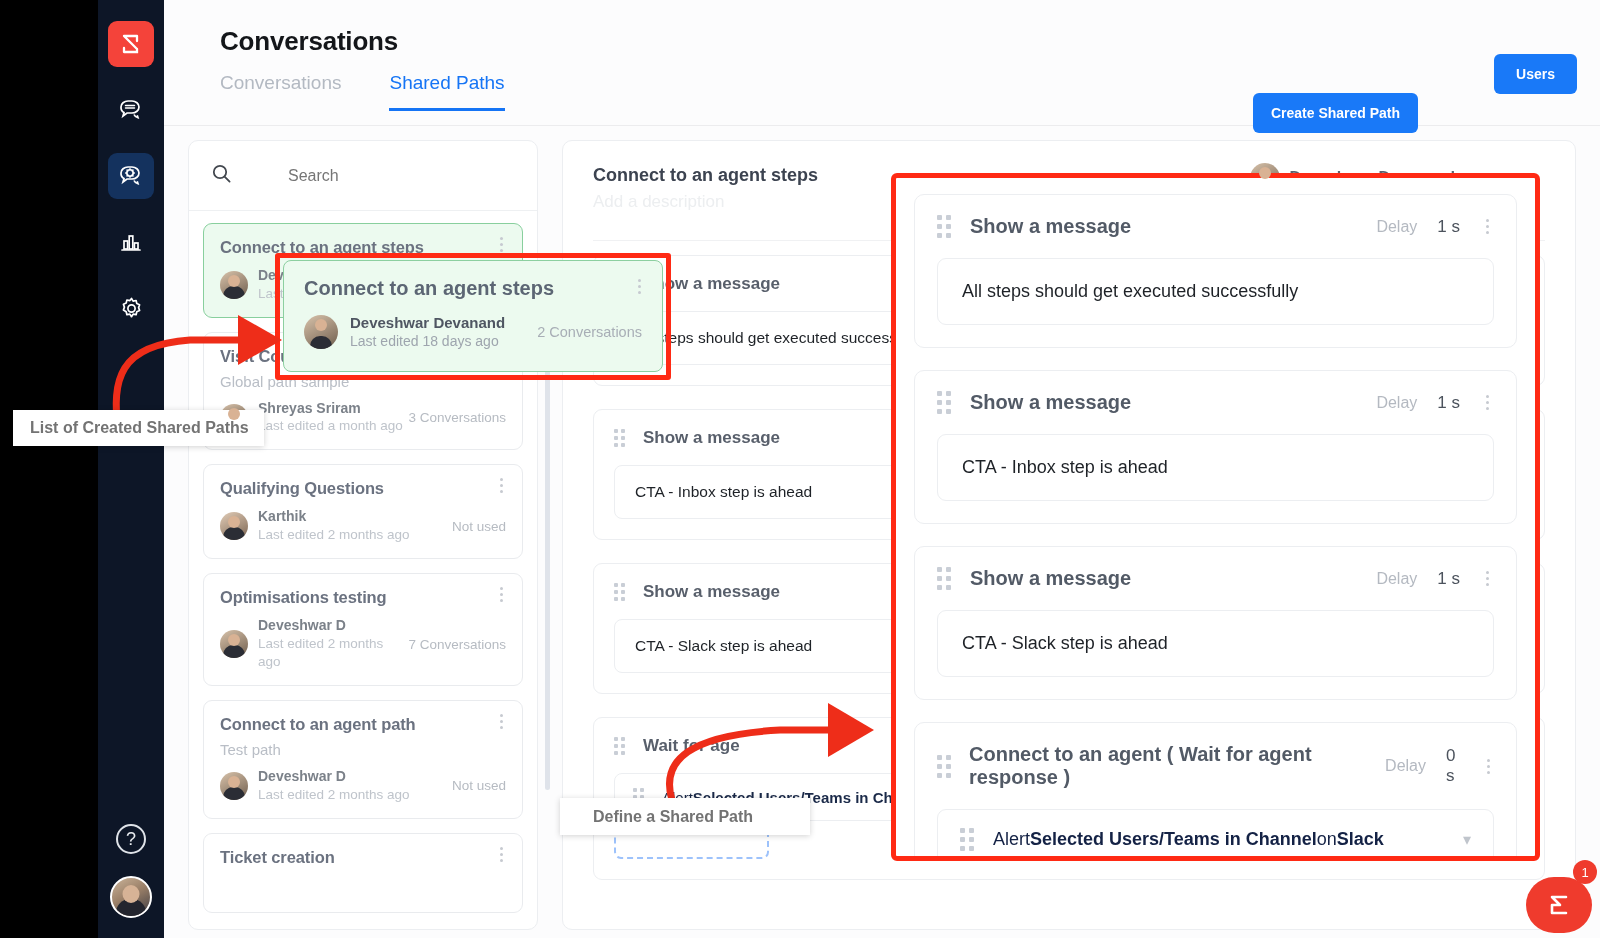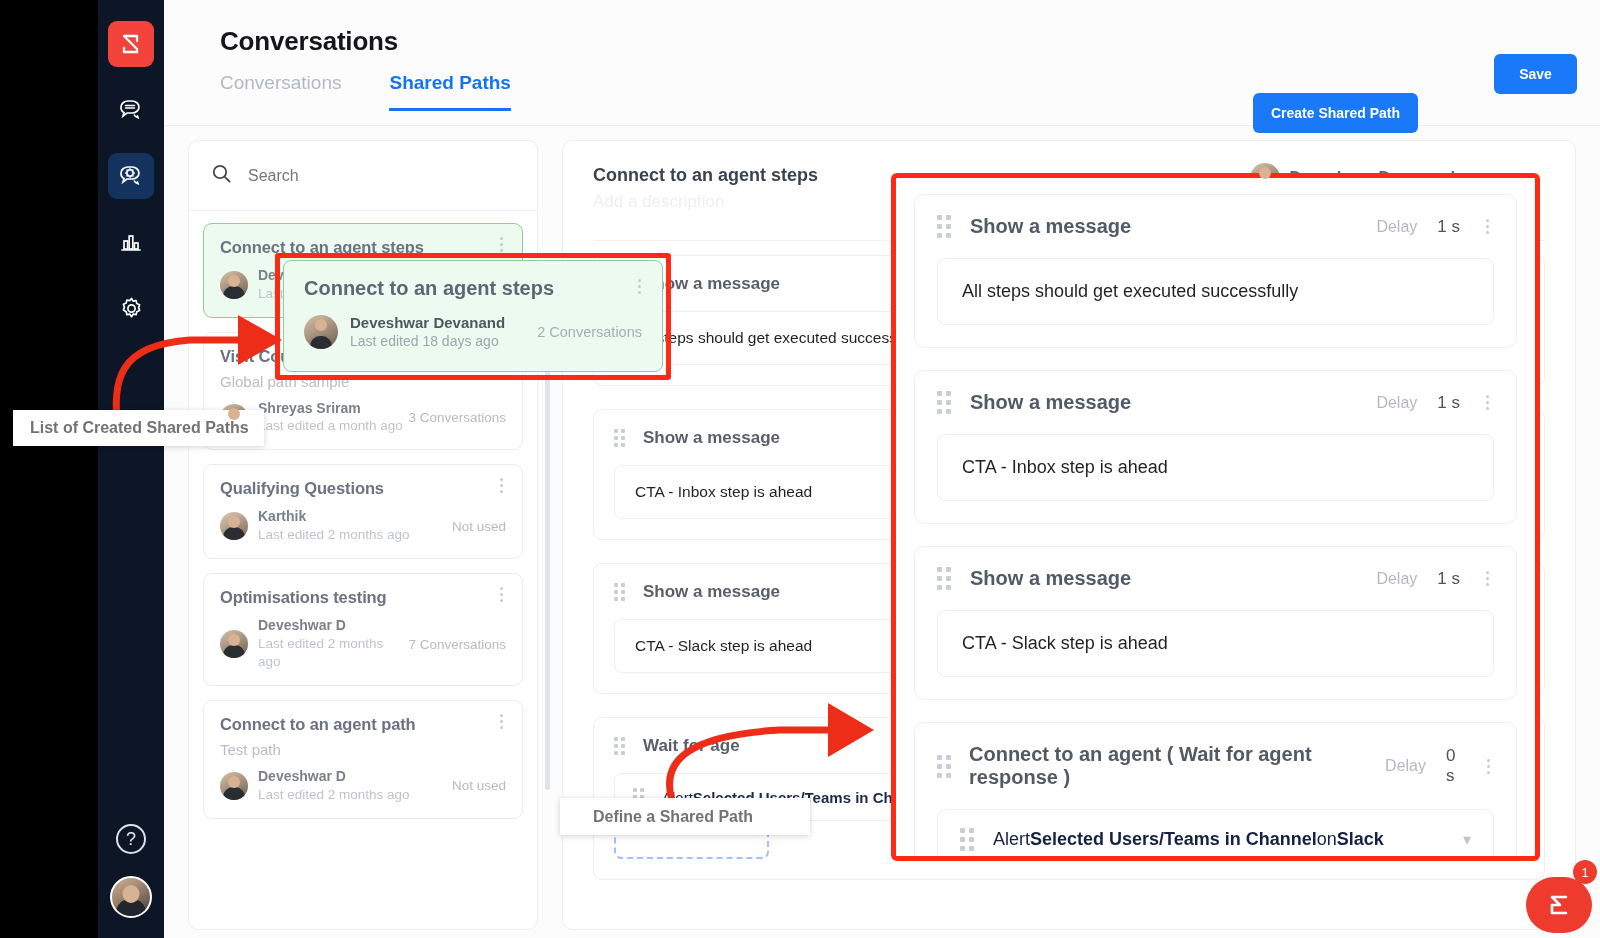--- a/index.html
+++ b/index.html
@@ -45,34 +45,34 @@
     width: 17px; height: 18px; border-radius: 50%; background: #d7b396; z-index: 2;
   }
 
   
   .main { position: absolute; left: 164px; top: 0; right: 0; bottom: 0; background: #fcfcfd; }
 
   .page-title { position: absolute; left: 56px; top: 26px; font-size: 26px; font-weight: bold; color: #14161a; letter-spacing: -0.2px; }
 
   .tabs { position: absolute; left: 56px; top: 72px; display: flex; gap: 48px; }
   .tab { font-size: 19px; color: #b3b9c2; padding-bottom: 14px; cursor: pointer; }
-  .tab.active { color: #1574f5; font-weight: bold; border-bottom: 3px solid #1574f5; }
+  .tab.active { color: #1574f5; font-weight: normal; border-bottom: 3px solid #1574f5; }
   .tabs-rule { position: absolute; left: 0; right: 0; top: 125px; height: 1px; background: #ececee; }
 
   .btn { position: absolute; top: 54px; height: 40px; border-radius: 6px; background: #1979f8; color: #fff;
     font-size: 14px; font-weight: bold; display: flex; align-items: center; justify-content: center; cursor: pointer; }
   .btn-create { right: 182px; width: 165px; margin-top: 39px; }
   .btn-save { right: 23px; width: 83px; }
 
   
   .panel-left {
     position: absolute; left: 24px; top: 140px; width: 350px; height: 790px;
     background: #fff; border: 1px solid #eceef1; border-radius: 10px; overflow: hidden;
   }
-  .search-row { height: 70px; display: flex; align-items: center; padding: 0 6px 0 22px; border-bottom: 1px solid #eef0f2; }
+  .search-row { height: 70px; display: flex; align-items: center; padding: 0 6px 0 22px; border-bottom: 1px solid #eef0f2; gap: 40px; }
   .search-input { border: none; outline: none; font-size: 16px; color: #b6bbc3; margin-left: 16px; width: 250px;
     font-family: "Liberation Sans", sans-serif; background: transparent; }
   .cards { padding: 12px 14px 0 14px; }
   .card {
     border: 1px solid #e9ebee; border-radius: 9px; padding: 14px 16px 14px 16px;
     margin-bottom: 14px; position: relative; background: #fff; cursor: pointer;
   }
   .card.selected { background: #ecfaef; border-color: #88cf9d; }
   .card-title { font-size: 16.5px; font-weight: bold; color: #6b7280; letter-spacing: -0.1px; }
   .card-sub { font-size: 15px; color: #b9bec6; margin-top: 7px; }
@@ -230,21 +230,21 @@
 
     <div class="page-title">Conversations</div>
 
     <div class="tabs">
       <div class="tab">Conversations</div>
       <div class="tab active">Shared Paths</div>
     </div>
     <div class="tabs-rule"></div>
 
     <div class="btn btn-create">Create Shared Path</div>
-    <div class="btn btn-save">Save</div>
+    <div class="btn btn-save">Users</div>
 
     <div class="panel-left">
       <div class="search-row">
         <span>
           <svg width="21" height="21" viewBox="0 0 21 21" fill="none" stroke="#43484f" stroke-width="1.8" stroke-linecap="round">
             <circle cx="9" cy="9" r="6.2"></circle>
               <path d="M13.6 13.6L18.6 18.6"></path>
           </svg>
         </span>
         <input class="search-input" placeholder="Search" style="">
@@ -332,20 +332,28 @@
           <div class="card-foot">
             <div class="ava"></div>
             <div class="who">
               <div class="who-name">Deveshwar D</div>
               <div class="who-when">Last edited 2 months ago</div>
             </div>
             <div class="card-count">Not used</div>
           </div>
         </div>
 
+        <div class="card" style="height:80px">
+          <div class="card-title">Ticket creation</div>
+          <div class="kebab">
+              <i></i>
+              <i></i>
+              <i></i>
+            </div>
+        </div>
 
       </div>
     </div>
 
     <div class="panel-list-scroll"></div>
 
     <div class="panel-mid">
       <div class="mid-head">
         <div class="mid-title">Connect to an agent steps</div>
         <div class="mid-desc">Add a description</div>

